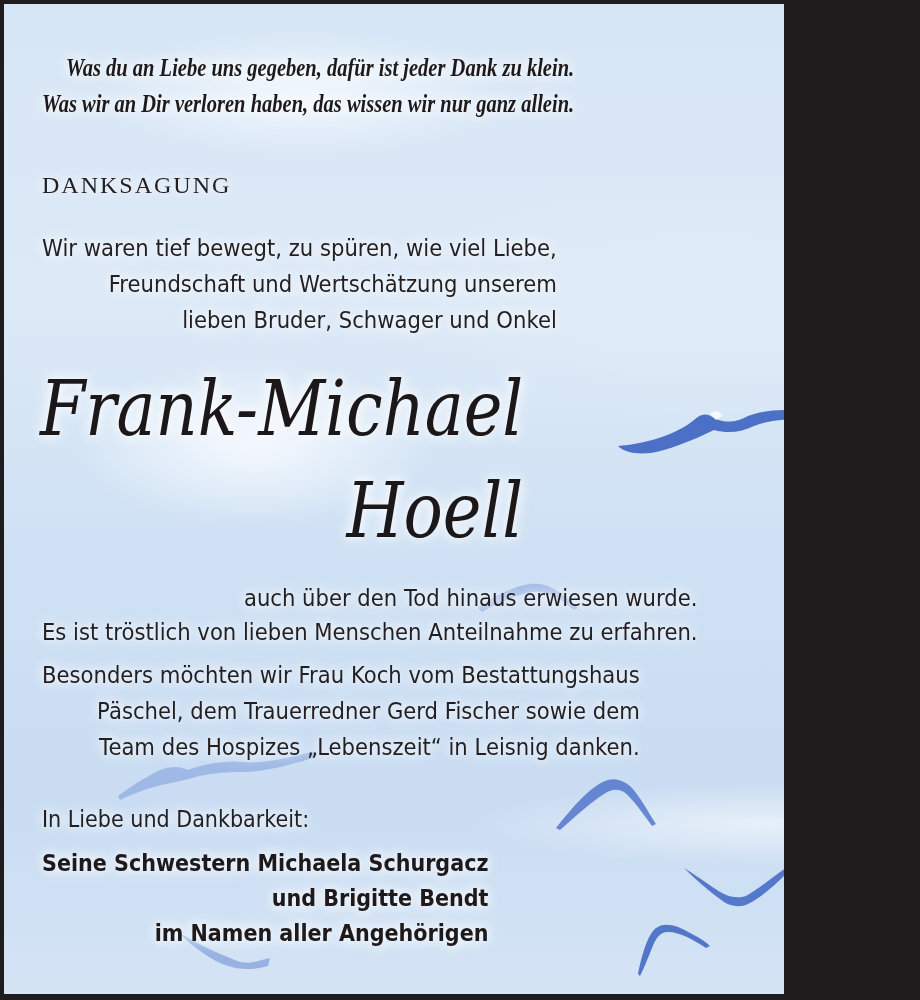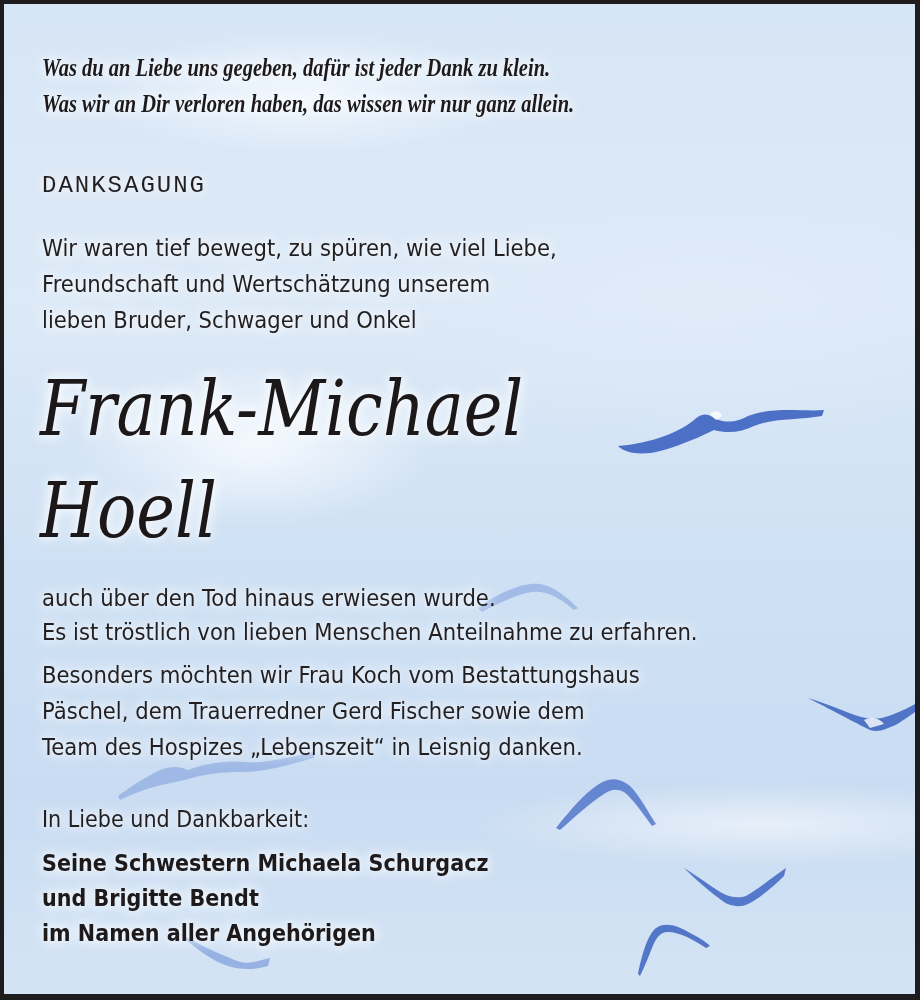--- a/index.html
+++ b/index.html
@@ -5,44 +5,45 @@
     html, body { margin: 0; padding: 0; }
     body {
       width: 920px; height: 1000px;
       background: #1f1c1d;
       font-family: "DejaVu Sans", sans-serif;
       overflow: hidden;
     }
     .notice {
       position: absolute;
       left: 4px; top: 4px;
-      width: 911px; height: 990px;
+      width: 780px; height: 990px;
       overflow: hidden;
       background:
         radial-gradient(ellipse 300px 90px at 300px 90px, rgba(245,250,255,0.85), rgba(245,250,255,0) 70%),
         radial-gradient(ellipse 260px 120px at 250px 440px, rgba(248,251,255,0.9), rgba(248,251,255,0) 70%),
         radial-gradient(ellipse 420px 60px at 760px 820px, rgba(255,255,255,0.55), rgba(255,255,255,0) 70%),
         radial-gradient(ellipse 500px 200px at 700px 300px, rgba(225,236,248,0.7), rgba(225,236,248,0) 70%),
         linear-gradient(180deg, #d7e6f6 0%, #dce9f7 30%, #cfe1f4 55%, #c9dcf2 80%, #d4e4f5 100%);
+      text-align: right;
     }
     .glow {
       text-shadow: 0 0 10px rgba(255,255,255,0.95), 0 0 18px rgba(255,255,255,0.85);
     }
     .motto {
       position: absolute; left: 38px; top: 46px;
       font-family: "Liberation Serif", "DejaVu Serif", serif;
       font-style: italic; font-weight: bold;
       font-size: 25px; line-height: 36px;
       color: #1e1a1b;
       transform: scaleX(0.82); transform-origin: left top;
       white-space: nowrap;
     }
     .heading {
       position: absolute; left: 38px; top: 168px;
-      font-family: Liberation Mono, monospace;
+      font-family: Liberation Serif, serif;
       font-size: 24px; letter-spacing: 2px;
       color: #231f20;
     }
     .intro {
       position: absolute; left: 38px; top: 226px;
       font-family: "DejaVu Sans", sans-serif;
       font-size: 23px; line-height: 36px;
       color: #231f20;
       transform: scaleX(0.92); transform-origin: left top;
       white-space: nowrap;

